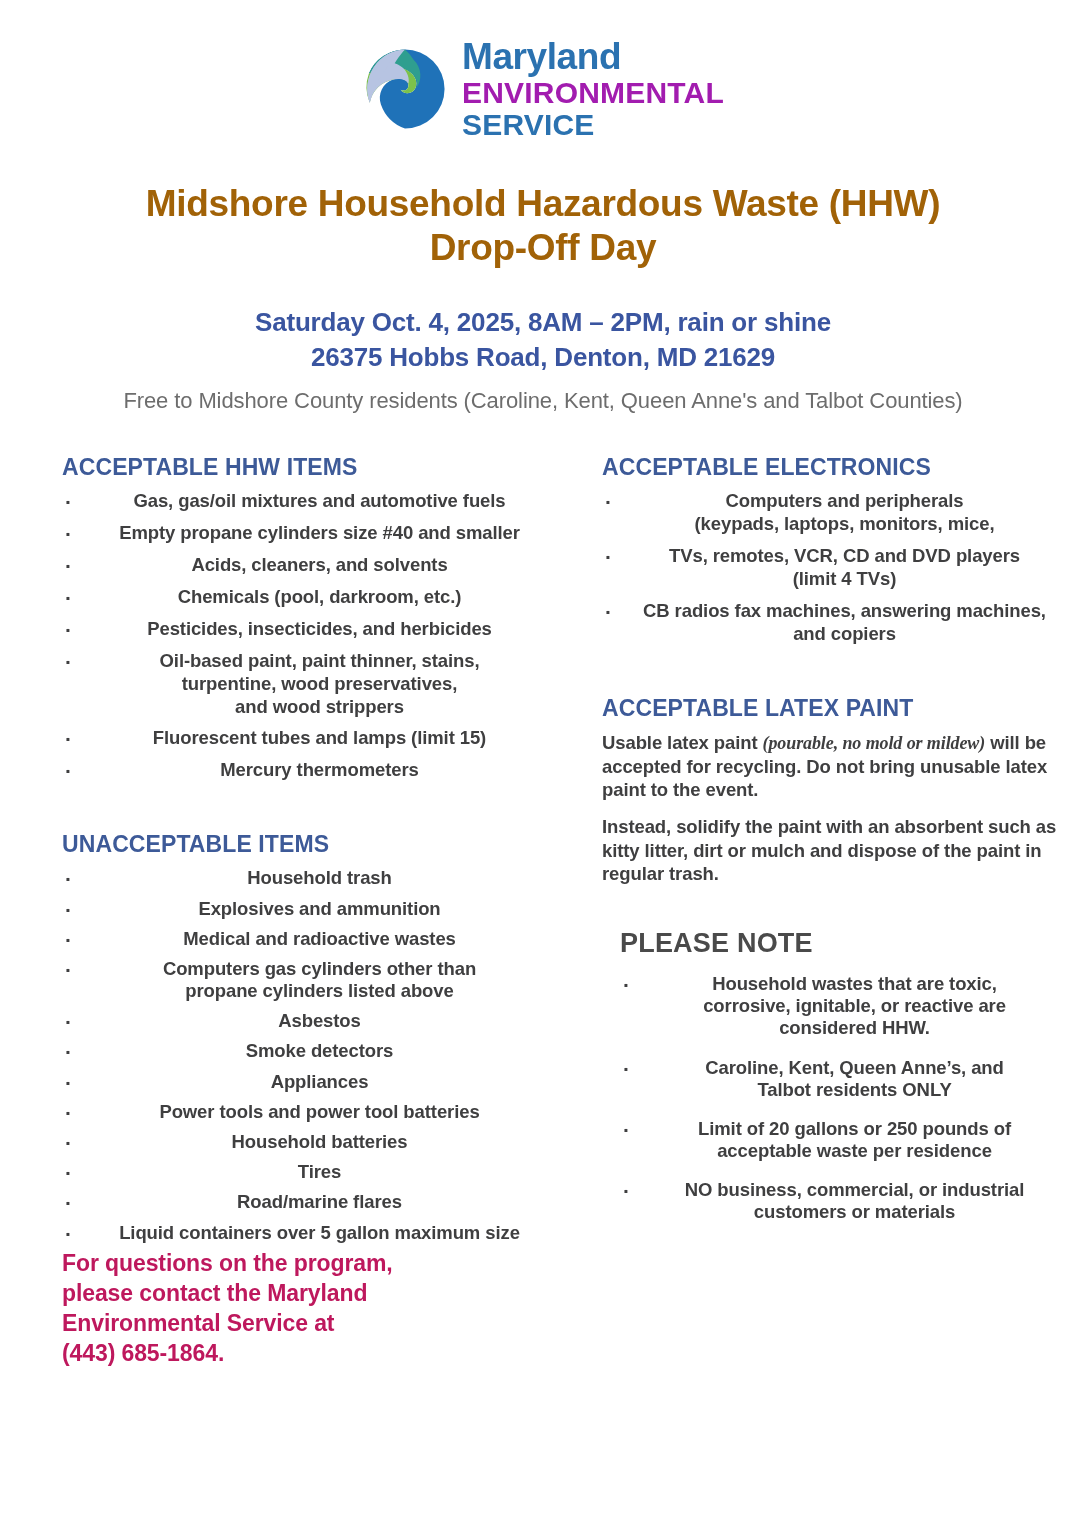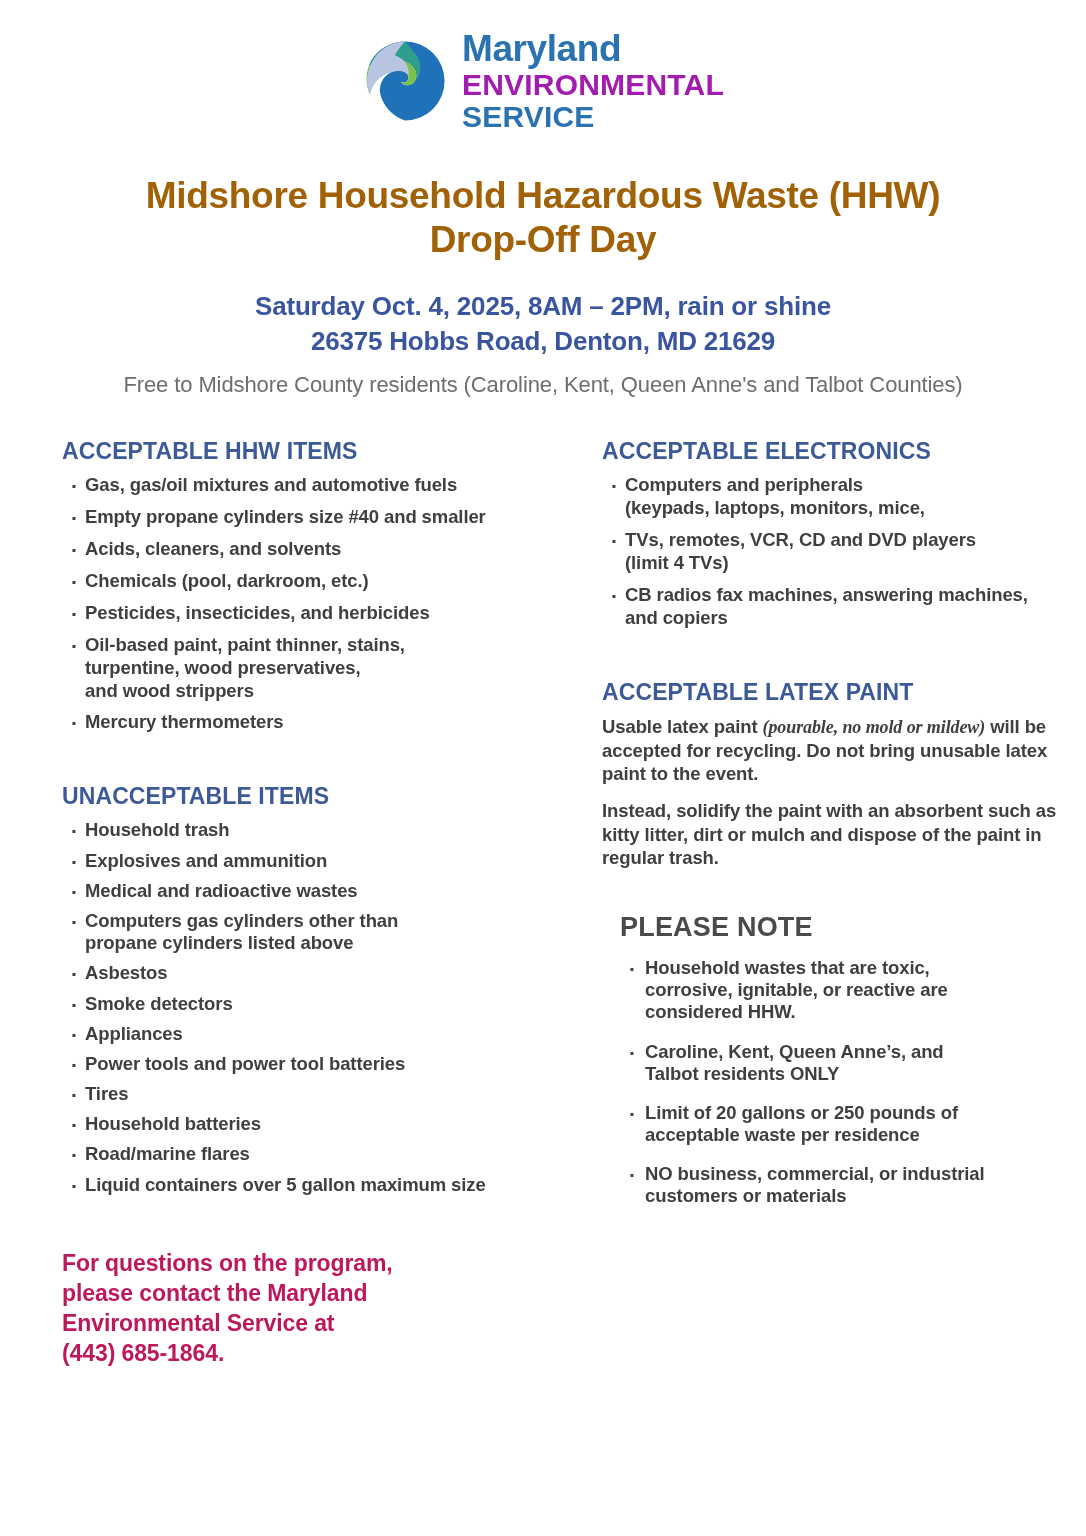--- a/index.html
+++ b/index.html
@@ -15,21 +15,21 @@
     overflow: hidden;
     position: relative;
   }
 
   
   .logo-block {
     display: flex;
     align-items: center;
     justify-content: center;
     gap: 14px;
-    padding-top: 30px;
+    padding-top: 38px;
   }
   .logo-mark { width: 86px; height: 92px; flex: none; }
   .logo-words {
     display: flex;
     flex-direction: column;
     line-height: 1.0;
   }
   .logo-line1 {
     font-size: 37px;
     font-weight: 700;
@@ -62,21 +62,21 @@
     font-weight: 700;
     color: #a16207;
     line-height: 1.18;
     letter-spacing: -0.3px;
   }
   .event-line {
     font-size: 26px;
     font-weight: 700;
     color: #3a55a0;
     line-height: 1.32;
-    margin-top: 28px;
+    margin-top: 36px;
     letter-spacing: -0.2px;
   }
   .event-line.second { margin-top: 0; }
   .free-line {
     font-size: 22px;
     font-weight: 300;
     color: #6d6d6d;
     margin-top: 14px;
     letter-spacing: -0.1px;
   }
@@ -99,22 +99,23 @@
     margin-bottom: 9px;
   }
   .section-head.dark {
     color: #4a4a4a;
     font-size: 27px;
     letter-spacing: 0.2px;
   }
 
   ul.items {
     list-style: none;
-    margin: 8px;
+    margin: 2px;
     padding: 0;
+    text-align: center;
   }
   ul.items li {
     position: relative;
     padding-left: 15px;
     font-size: 18.5px;
     font-weight: 600;
     color: #3f3f40;
     line-height: 1.24;
     margin-bottom: 9px;
     letter-spacing: -0.1px;
@@ -225,20 +226,23 @@
         </li>
       <li>
           <span class="cont">Pesticides, insecticides, and herbicides</span>
         </li>
       <li>
         <span class="cont">Oil-based paint, paint thinner, stains,</span>
         <span class="cont">turpentine, wood preservatives,</span>
         <span class="cont">and wood strippers</span>
       </li>
       <li>
+          <span class="cont">Fluorescent tubes and lamps (limit 15)</span>
+        </li>
+      <li>
           <span class="cont">Mercury thermometers</span>
         </li>
     </ul>
 
     <div class="gap-lg"></div>
 
     <div class="section-head">UNACCEPTABLE ITEMS</div>
     <ul class="items tight">
       <li>
           <span class="cont">Household trash</span>
@@ -259,24 +263,24 @@
       <li>
           <span class="cont">Smoke detectors</span>
         </li>
       <li>
           <span class="cont">Appliances</span>
         </li>
       <li>
           <span class="cont">Power tools and power tool batteries</span>
         </li>
       <li>
+          <span class="cont">Household batteries</span>
+        </li>
+      <li>
           <span class="cont">Tires</span>
-        </li>
-      <li>
-          <span class="cont">Household batteries</span>
         </li>
       <li>
           <span class="cont">Road/marine flares</span>
         </li>
       <li>
           <span class="cont">Liquid containers over 5 gallon maximum size</span>
         </li>
     </ul>
   </div>
 

